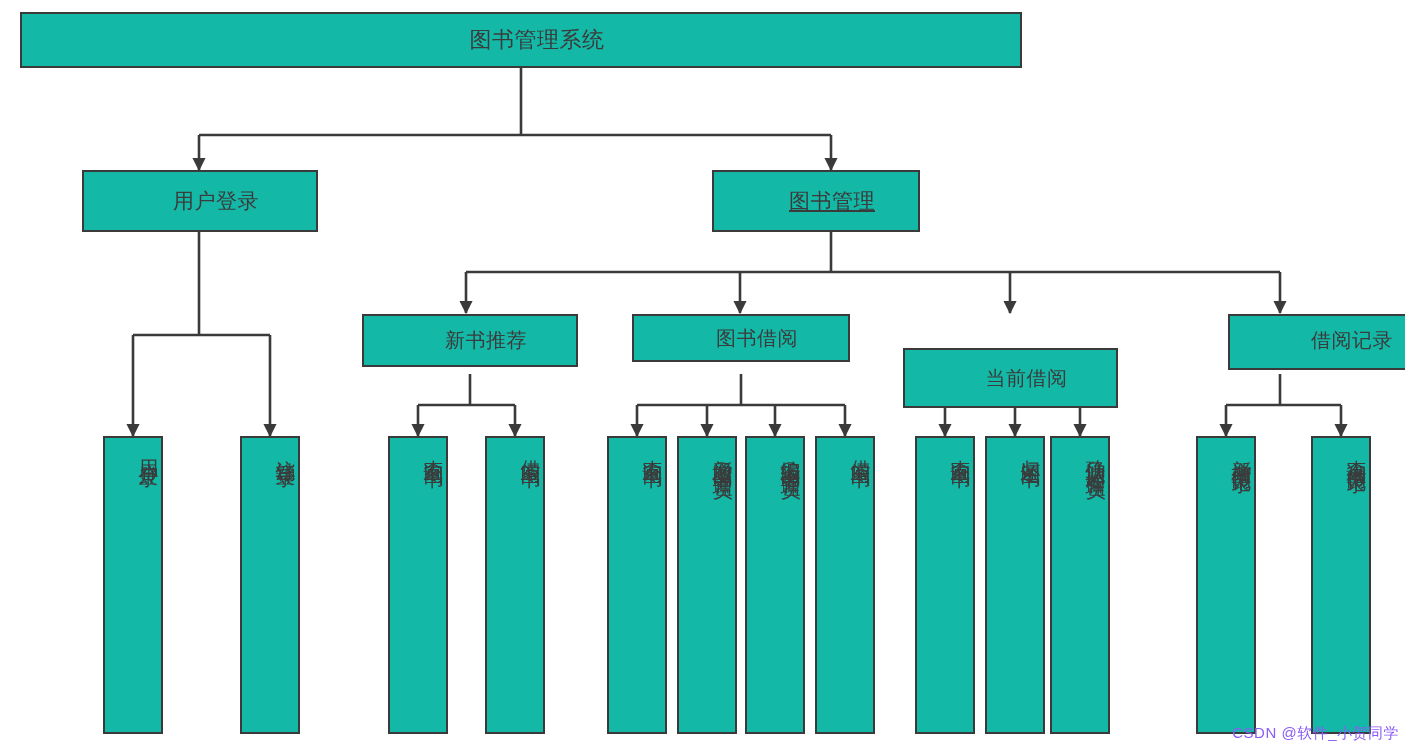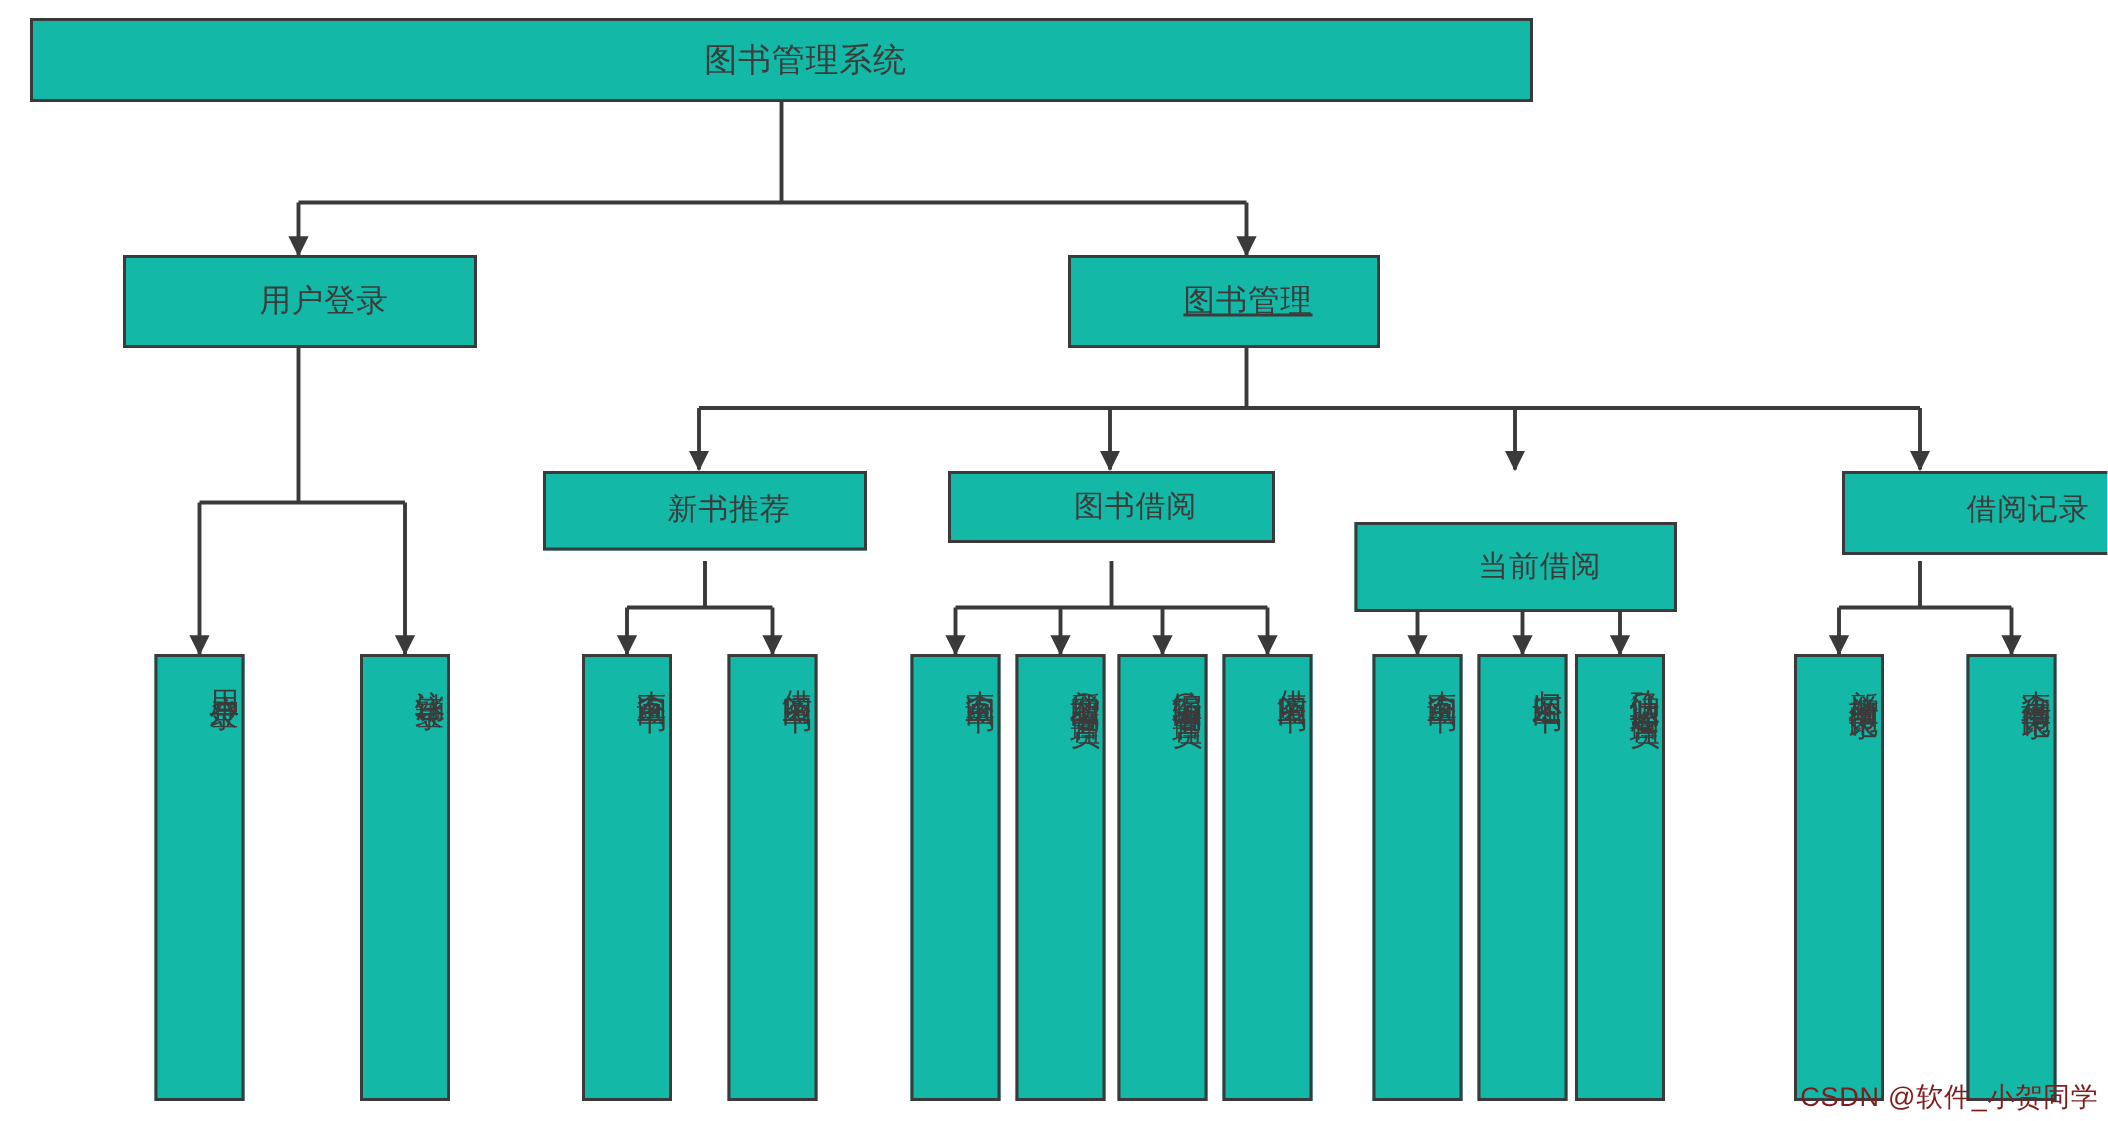--- a/index.html
+++ b/index.html
@@ -64,22 +64,22 @@
     text-orientation: upright;
     font-size: 20px;
     letter-spacing: 3px;
     line-height: 1;
     white-space: nowrap;
   }
   .watermark {
     position: absolute;
     right: 6px;
     bottom: 4px;
-    font-size: 18px;
-    color: #7f1d1d;
+    font-size: 15px;
+    color: #8b5cf6;
     letter-spacing: 0.5px;
     z-index: 5;
     white-space: nowrap;
   }
 </style>
 </head>
 <body>
 
 <div id="canvas">
 

